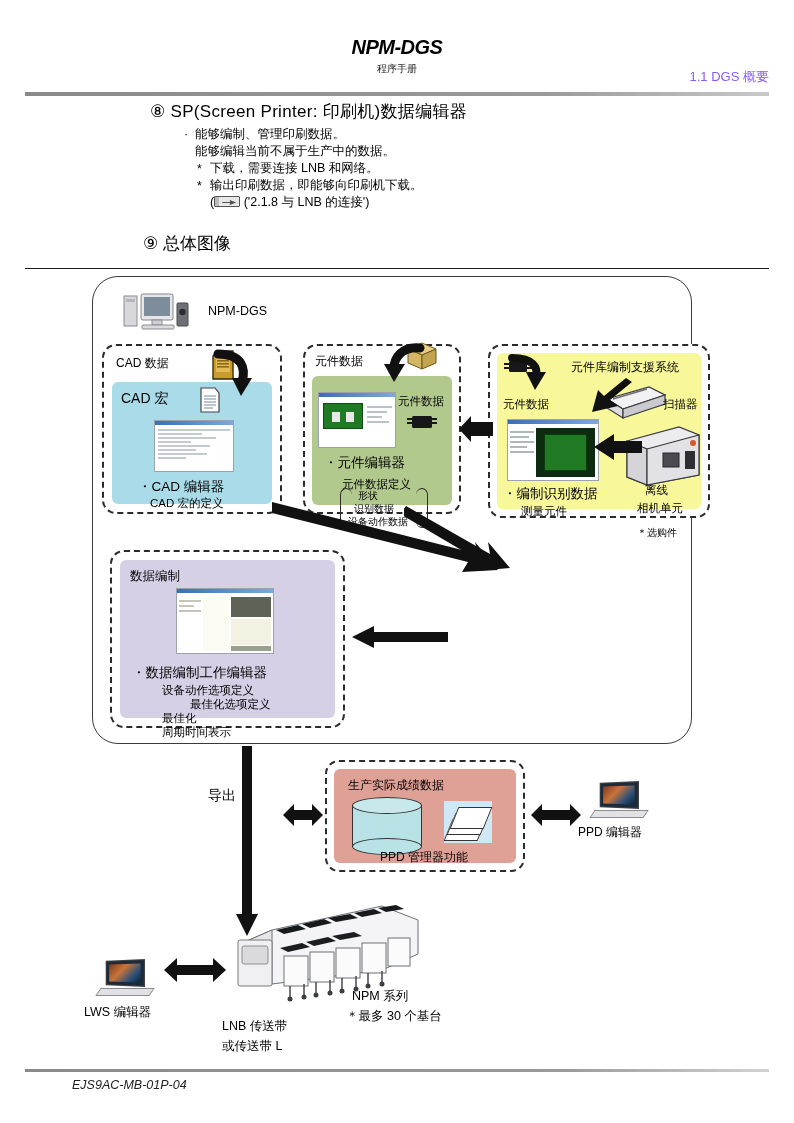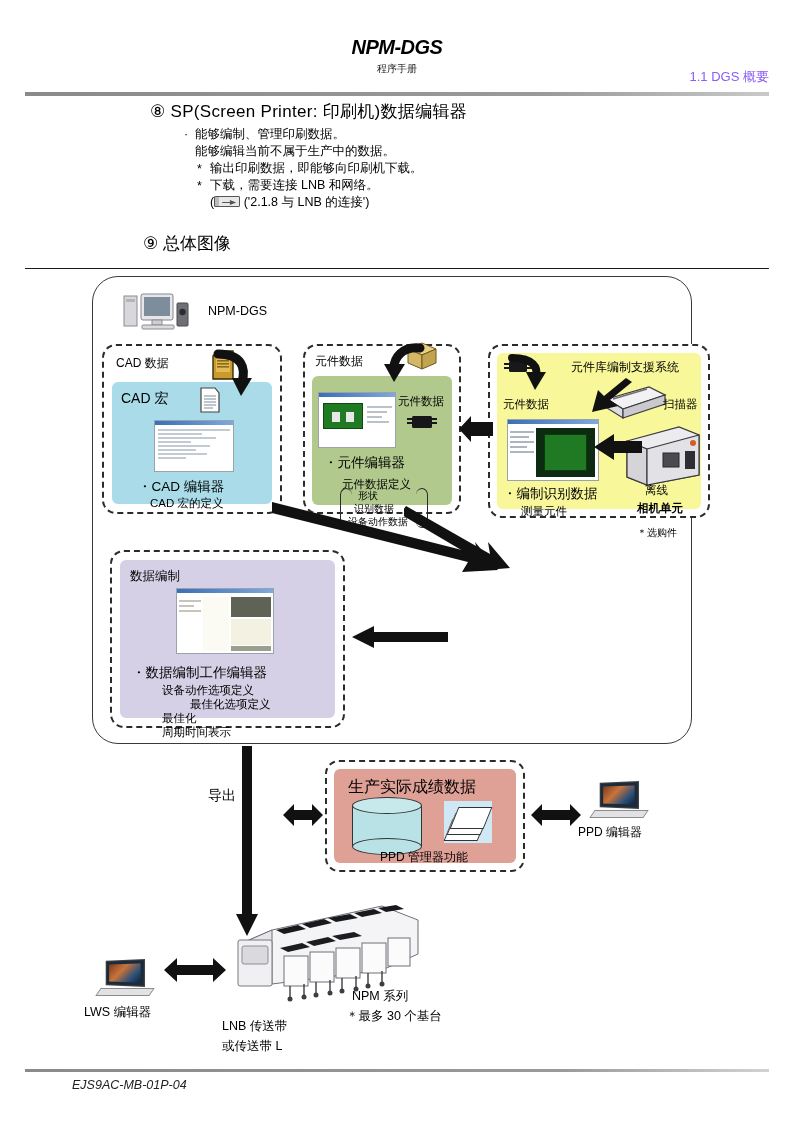--- a/index.html
+++ b/index.html
@@ -139,22 +139,22 @@
 
   <div class="hdr-title">NPM-DGS</div>
   <div class="hdr-sub">程序手册</div>
   <div class="hdr-right">1.1 DGS 概要</div>
   <div class="hdr-rule"></div>
 
   <div class="sec8-title">⑧ SP(Screen Printer: 印刷机)数据编辑器</div>
   <div class="sec8-list">
     <div class="b">能够编制、管理印刷数据。</div>
     <div class="plain">能够编辑当前不属于生产中的数据。</div>
+    <div class="star">下载，需要连接 LNB 和网络。</div>
     <div class="star">输出印刷数据，即能够向印刷机下载。</div>
-    <div class="star">下载，需要连接 LNB 和网络。</div>
     <div class="paren">(<span class="hand-ico"></span> <span>('2.1.8 与 LNB 的连接')</span></div>
   </div>
 
   <div class="sec9-title">⑨ 总体图像</div>
   <div class="sec9-rule"></div>
 
   <div class="diagram">
 
     <div class="outer-frame"></div>
 
@@ -299,21 +299,21 @@
           <path d="M4 16 L56 2 L76 10 L76 50 L24 60 L4 52 Z" fill="#ececef" stroke="#3a3a3e" stroke-width="1.2"></path>
           <path d="M4 16 L24 24 L24 60 L4 52 Z" fill="#d4d4d9" stroke="#3a3a3e" stroke-width="1.2"></path>
           <path d="M24 24 L76 10 L76 50 L24 60 Z" fill="#e2e2e6" stroke="#3a3a3e" stroke-width="1.2"></path>
           <rect x="40" y="28" width="16" height="14" fill="#4a4a50" stroke="#26262a"></rect>
           <rect x="62" y="26" width="10" height="18" fill="#2e2e33"></rect>
           <circle cx="70" cy="18" r="3" fill="#d45a2a"></circle>
         </svg>
         <div class="lbl-b" style="left:6px; top:132px;">・编制识别数据</div>
         <div class="lbl" style="left:24px; top:151px;">测量元件</div>
         <div class="lbl" style="left:148px; top:130px;">离线</div>
-        <div class="lbl" style="left:140px; top:148px;font-weight:bold;">相机单元</div>
+        <div class="lbl" style="left:140px; top:148px;">相机单元</div>
       </div>
     </div>
     <div class="lbl-s" style="left:637px; top:250px; font-size:10px;">＊选购件</div>
 
     <div class="dbox" id="edit-box">
       <div class="inner" id="edit-fill">
         <div class="lbl" style="left:10px; top:8px; font-size:12.5px;">数据编制</div>
         <div class="shot" style="left:56px; top:28px; width:98px; height:66px;">
           <div class="tb"></div>
           <div style="position:absolute; left:2px; top:8px; width:22px; bottom:2px;">
@@ -330,21 +330,21 @@
         <div class="lbl" style="left:42px; top:123px;">设备动作选项定义</div>
         <div class="lbl" style="left:26px; top:137px;margin-left:44px;">最佳化选项定义</div>
         <div class="lbl" style="left:42px; top:151px;">最佳化</div>
         <div class="lbl" style="left:42px; top:165px;">周期时间表示</div>
       </div>
     </div>
 
 
     <div class="dbox" id="ppd-box">
       <div class="inner" id="ppd-fill">
-        <div class="lbl" style="left:14px; top:8px; font-size:16px;">生产实际成绩数据</div>
+        <div class="lbl" style="left:14px; top:8px; font-size:12px;">生产实际成绩数据</div>
         <div class="cyl" style="left:18px; top:28px; width:70px; height:58px;">
           <div class="body"></div>
             <div class="bot"></div>
             <div class="top"></div>
         </div>
         <div class="papers" style="left:110px; top:32px; width:48px; height:42px;">
           <i style="left:4px; top:18px;"></i>
           <i style="left:7px; top:12px;"></i>
           <i style="left:10px; top:6px;"></i>
         </div>

